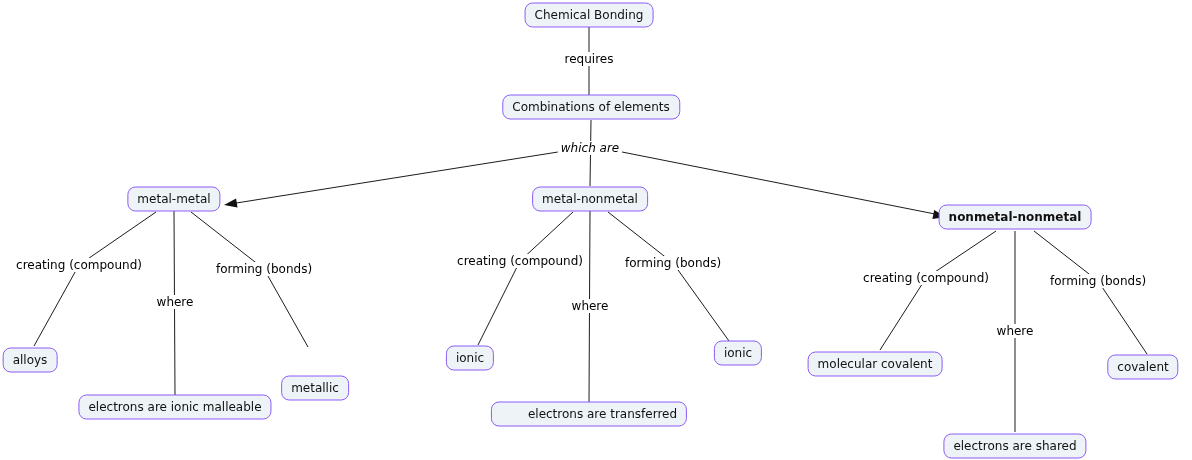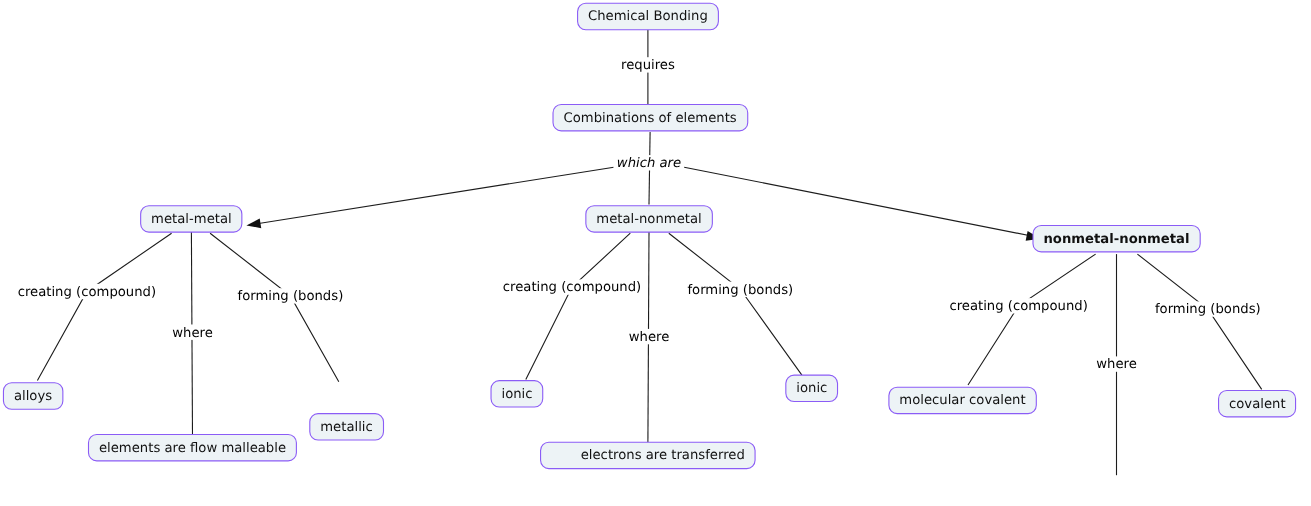--- a/index.html
+++ b/index.html
@@ -90,22 +90,23 @@
 
   <div class="node" style="left:589px; top:15px;">Chemical Bonding</div>
   <div class="node" style="left:591px; top:107px;">Combinations of elements</div>
 
   <div class="node" style="left:174px; top:199px;">metal-metal</div>
   <div class="node" style="left:590px; top:199px;">metal-nonmetal</div>
   <div class="node" style="left:1015px;top:217px;font-weight:bold;">nonmetal-nonmetal</div>
 
   <div class="node" style="left:30px;  top:360px;text-align:center;">alloys</div>
   <div class="node" style="left:315px; top:360px;margin-top:28px;">metallic</div>
-  <div class="node" style="left:175px; top:407px;">elements are flow malleable</div>
+  <div class="node" style="left:175px; top:407px;">electrons are ionic malleable</div>
 
   <div class="node" style="left:470px; top:358px;">ionic</div>
   <div class="node" style="left:738px; top:353px;">ionic</div>
   <div class="node" style="left:589px; top:414px;padding-left:36px;">electrons are transferred</div>
 
   <div class="node" style="left:875px; top:364px;">molecular covalent</div>
   <div class="node" style="left:1143px;top:367px;">covalent</div>
+  <div class="node" style="left:1015px;top:446px;">electrons are shared</div>
 
 </div>
 
 </body></html>

